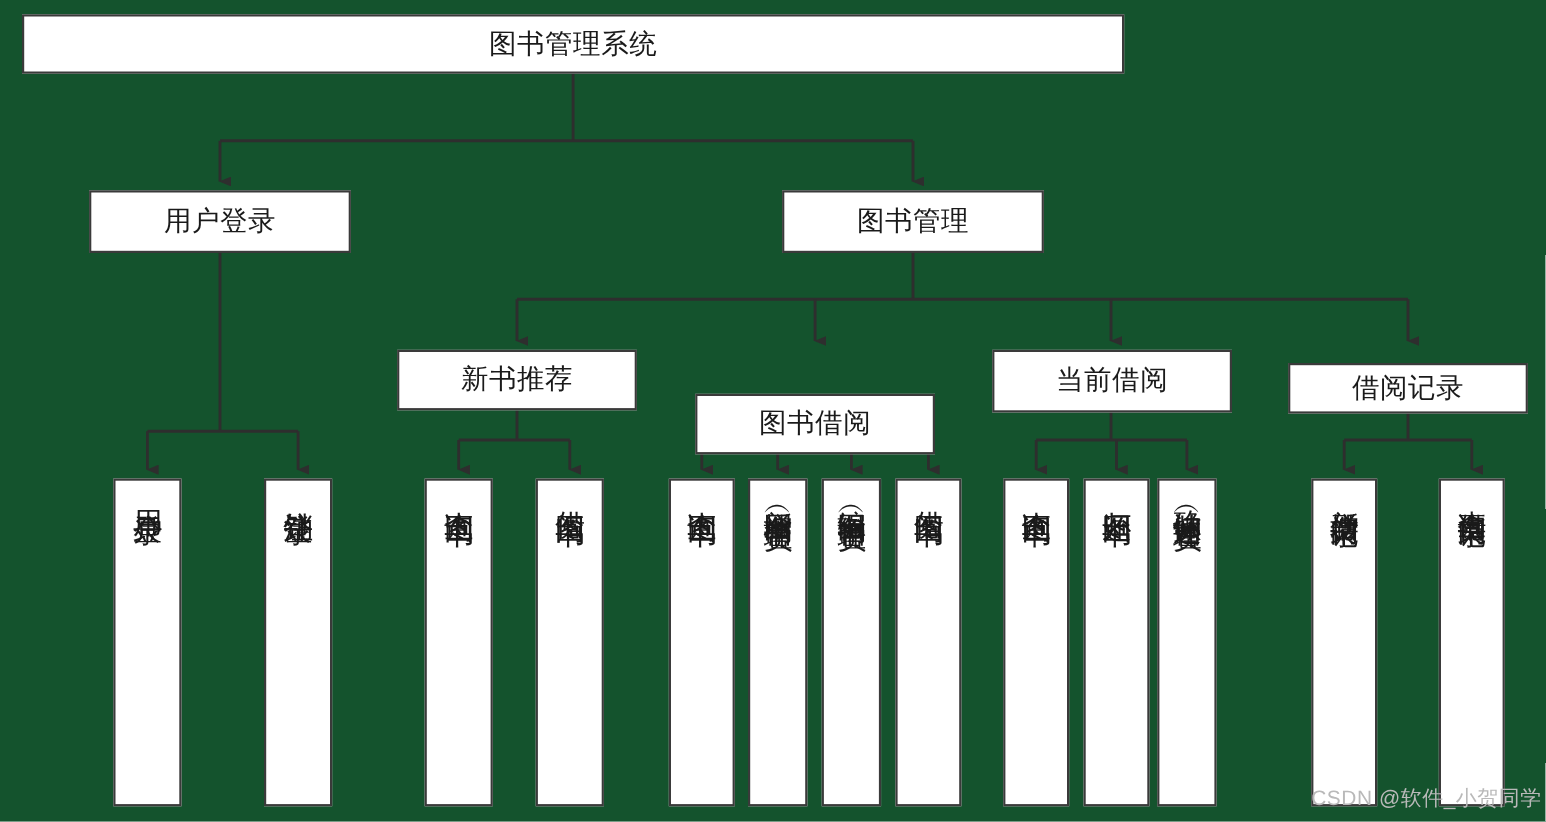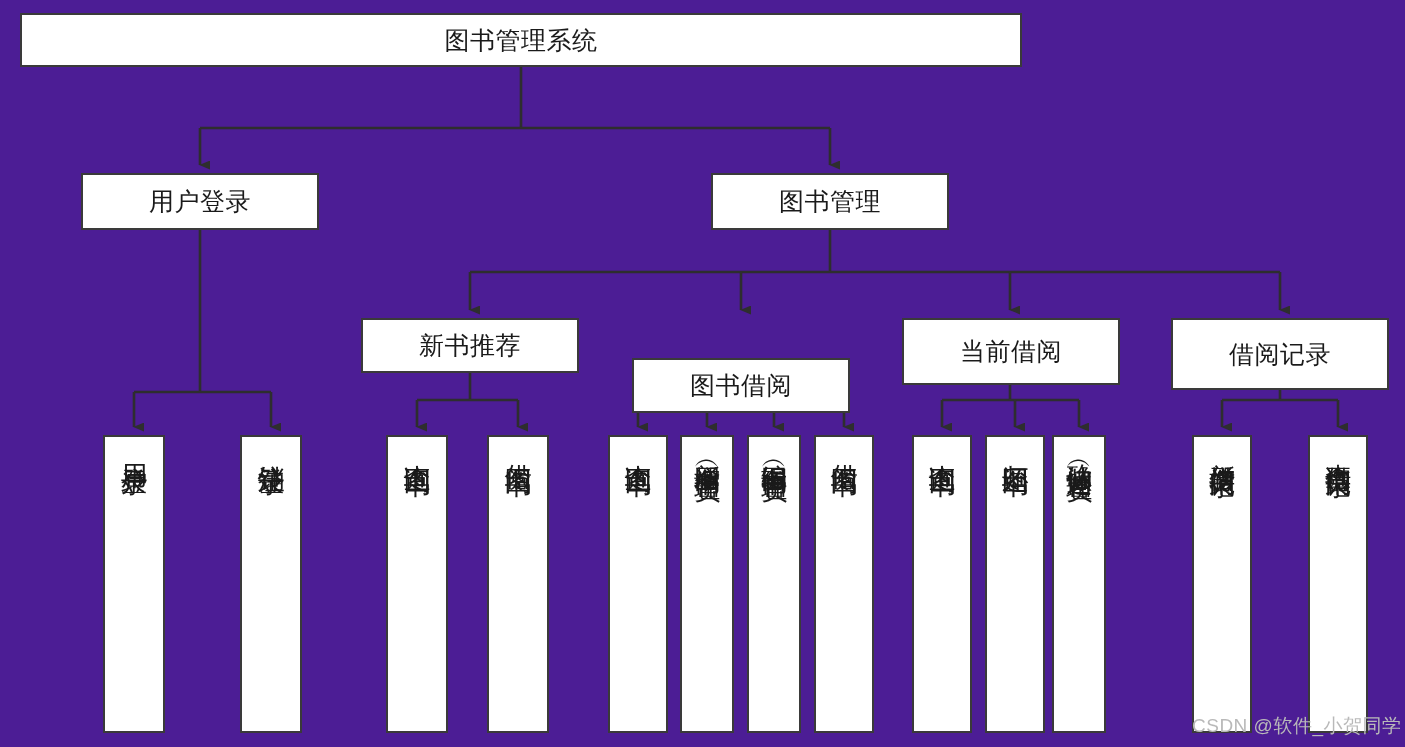--- a/index.html
+++ b/index.html
@@ -7,21 +7,21 @@
     padding: 0;
     background: #ffffff;
   }
   body {
     font-family: "Liberation Sans", "DejaVu Sans", sans-serif;
   }
   #canvas {
     position: relative;
     width: 1405px;
     height: 747px;
-    background: #4c1d95;
+    background: #14532d;
     overflow: hidden;
   }
   svg.edges {
     position: absolute;
     left: 0;
     top: 0;
     width: 1405px;
     height: 747px;
     pointer-events: none;
   }
@@ -132,24 +132,24 @@
   <div class="node horiz" style="left:361px; top:318px; width:218px; height:55px;">
     <span class="label">新书推荐</span>
   </div>
 
   <div class="node horiz" style="left:711px; top:173px; width:238px; height:57px;">
     <span class="label">图书管理</span>
   </div>
   <div class="node horiz" style="left:632px; top:318px; width:218px; height:55px;margin-top:40px;">
     <span class="label">图书借阅</span>
   </div>
-  <div class="node horiz" style="left:902px; top:318px; width:218px; height:67px;">
+  <div class="node horiz" style="left:902px; top:318px; width:218px; height:57px;">
     <span class="label">当前借阅</span>
   </div>
-  <div class="node horiz" style="left:1171px; top:318px; width:218px; height:72px;">
+  <div class="node horiz" style="left:1171px; top:330px; width:218px; height:46px;">
     <span class="label">借阅记录</span>
   </div>
 
   <div class="node vert" style="left:103px; top:435px; width:62px; height:298px;">
     <span class="label">用户登录</span>
   </div>
   <div class="node vert" style="left:240px; top:435px; width:62px; height:298px;">
     <span class="label">注销登录</span>
   </div>
 

